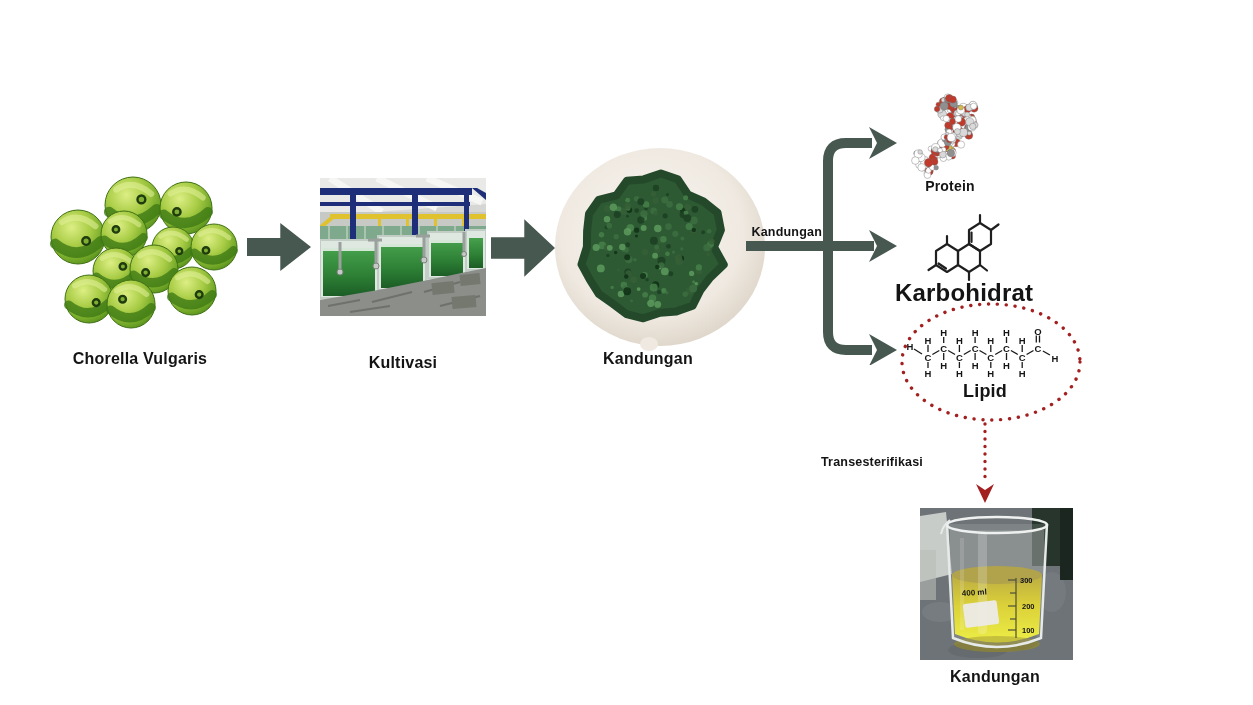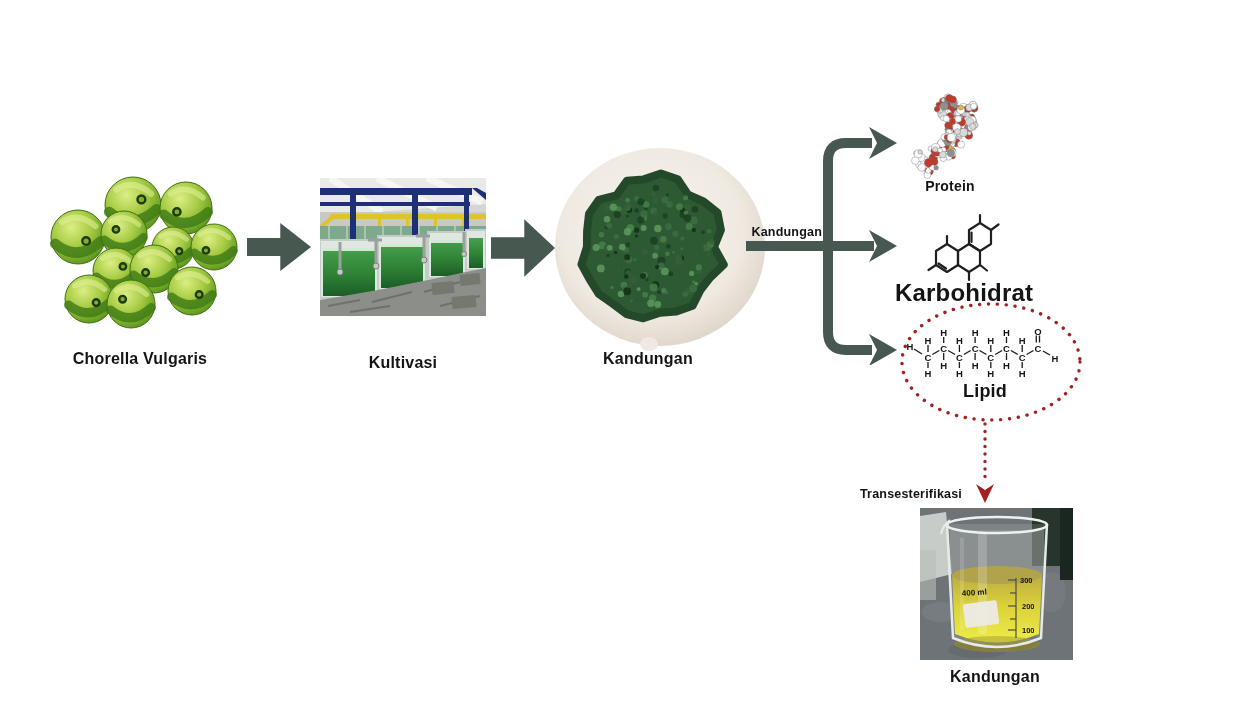--- a/index.html
+++ b/index.html
@@ -617,15 +617,15 @@
     <rect x="44" y="94" width="34" height="24" rx="2" fill="#eceae6" opacity=".96" transform="rotate(-7 61 106)"></rect>
   </svg>
 
   <div class="abs node-label lbl-main" style="left:30px;top:350px;width:220px;">Chorella Vulgaris</div>
   <div class="abs node-label lbl-main" style="left:328px;top:354px;width:150px;">Kultivasi</div>
   <div class="abs node-label lbl-main" style="left:573px;top:350px;width:150px;">Kandungan</div>
   <div class="abs node-label lbl-small" style="left:730px;top:225px;width:92px;text-align:right;">Kandungan</div>
   <div class="abs node-label lbl-sub" style="left:890px;top:178px;width:120px;">Protein</div>
   <div class="abs node-label lbl-sub" style="left:895px;top:279px;width:135px;font-size:24px;">Karbohidrat</div>
   <div class="abs node-label lbl-sub" style="left:930px;top:381px;width:110px;font-size:18px;">Lipid</div>
-  <div class="abs node-label lbl-small" style="left:856px;top:455px;width:110px;margin-top:32px;">Transesterifikasi</div>
+  <div class="abs node-label lbl-small" style="left:817px;top:455px;width:110px;">Transesterifikasi</div>
   <div class="abs node-label lbl-main" style="left:925px;top:668px;width:140px;">Kandungan</div>
 </div>
 
 </body></html>

